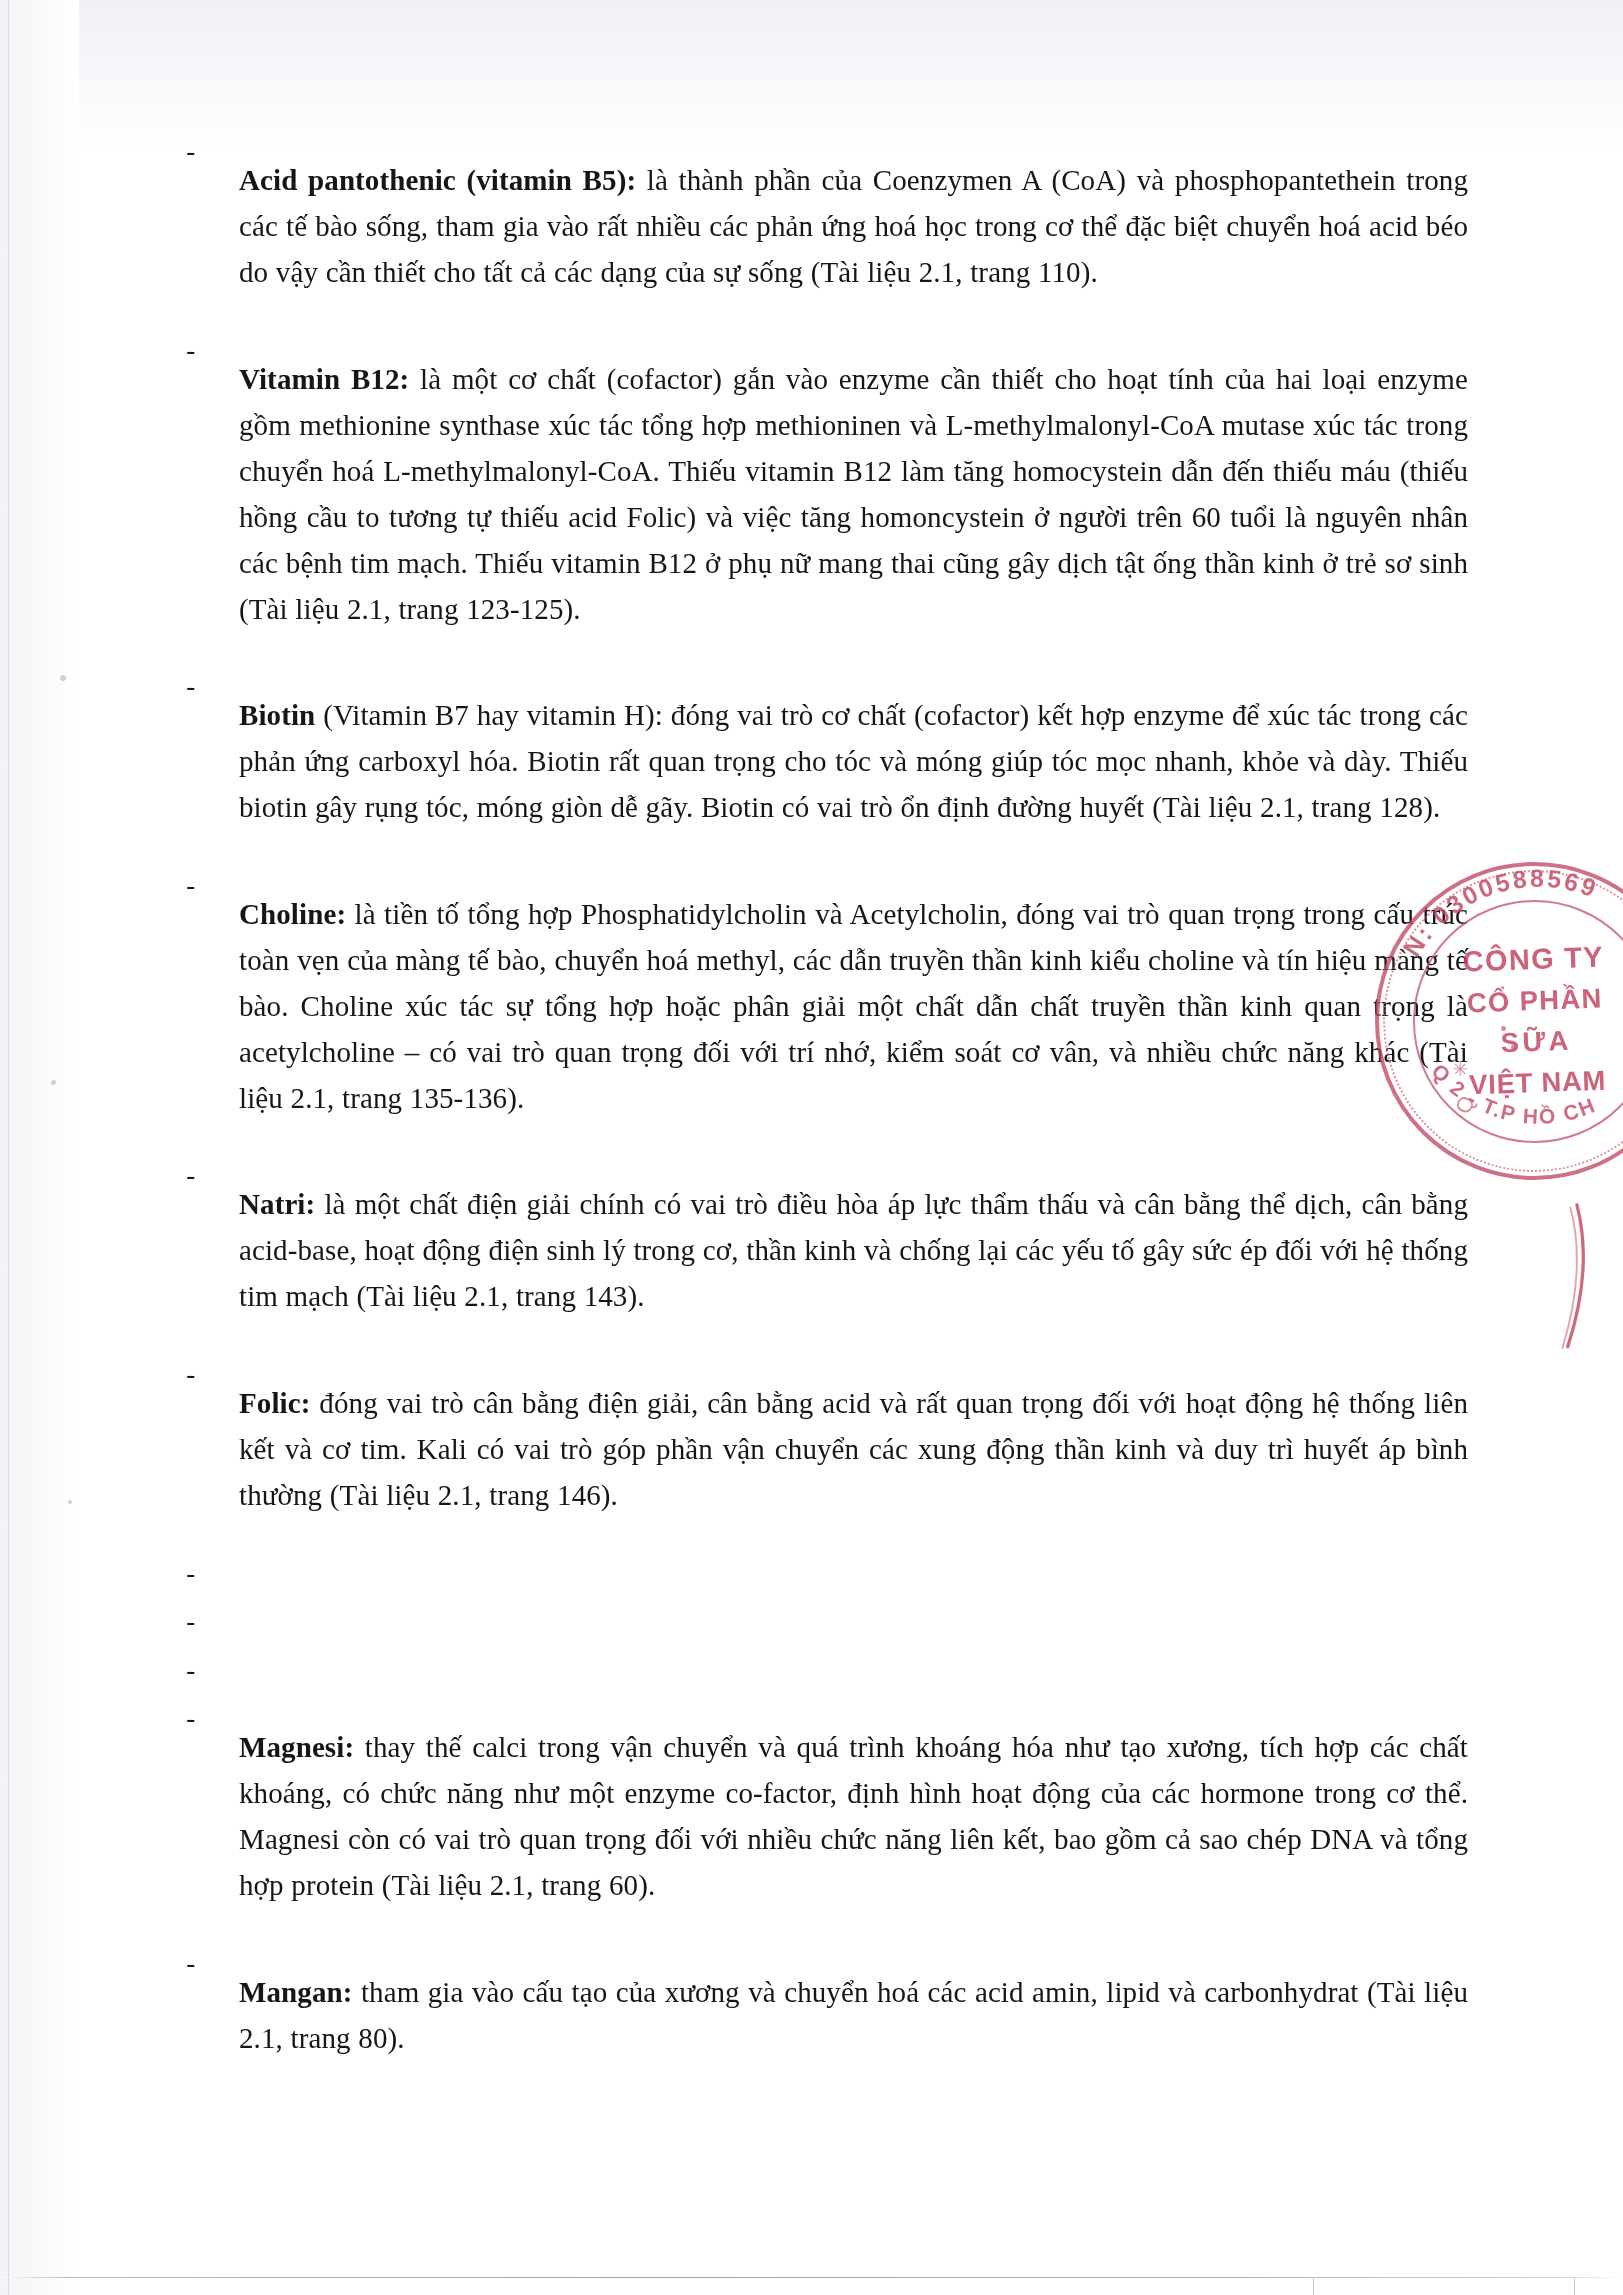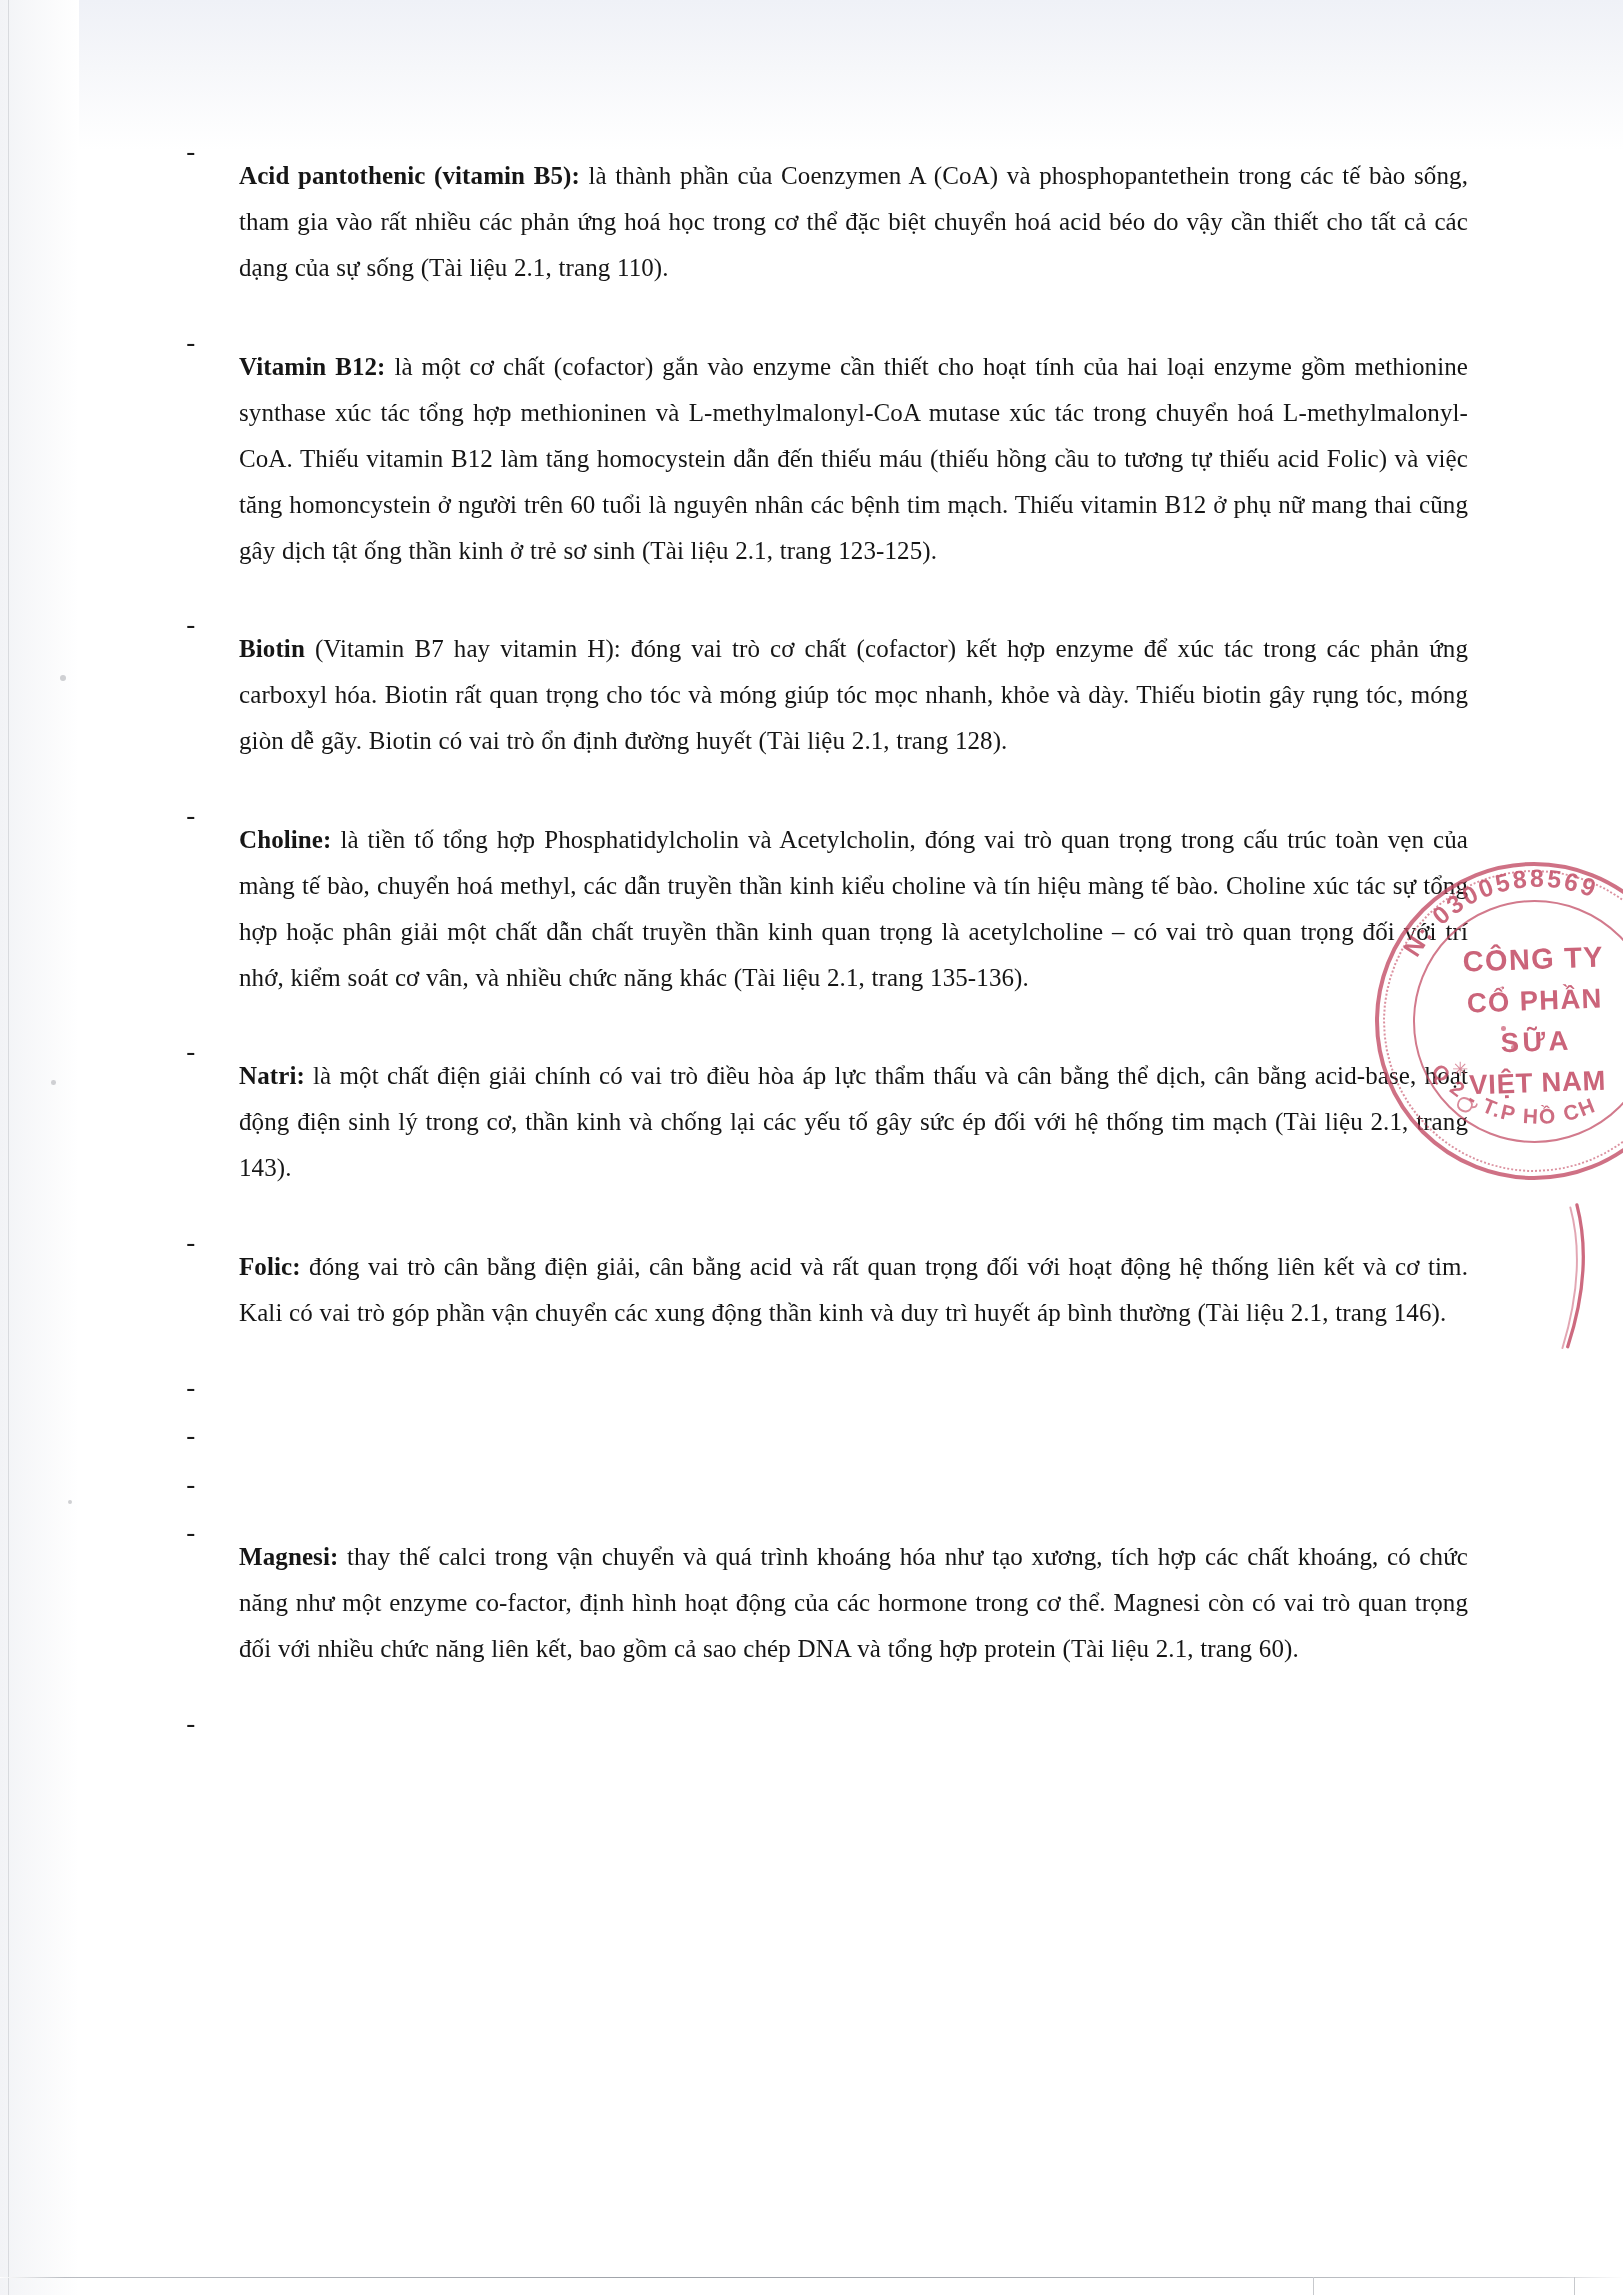--- a/index.html
+++ b/index.html
@@ -83,21 +83,21 @@
     flex: 0 0 54px;
     font-size: 27px;
     line-height: 46px;
     color: #1a1a1a;
     padding-left: 1.3px;
     box-sizing: border-box;
   }
 
   .bullet-text {
     flex: 1 1 auto;
-    font-size: 25px;
+    font-size: 29px;
     line-height: 46px;
     text-align: justify;
     text-justify: inter-word;
     letter-spacing: 0.1px;
     word-spacing: 0.3px;
     hyphens: none;
   }
 
   .lead {
     font-weight: bold;
@@ -260,20 +260,21 @@
       <span class="bullet-dash">-</span>
     </div>
 
     <div class="bullet-item">
       <span class="bullet-dash">-</span>
       <p class="bullet-text"><span class="lead">Magnesi:</span><span> thay thế calci trong vận chuyển và quá trình khoáng hóa như tạo xương, tích hợp các chất khoáng, có chức năng như một enzyme co-factor, định hình hoạt động của các hormone trong cơ thể. Magnesi còn có vai trò quan trọng đối với nhiều chức năng liên kết, bao gồm cả sao chép DNA và tổng hợp protein (Tài liệu 2.1, trang 60).</span></p>
     </div>
 
     <div class="bullet-item">
       <span class="bullet-dash">-</span>
+      <p class="bullet-text"><span class="lead">Mangan:</span><span> tham gia vào cấu tạo của xương và chuyển hoá các acid amin, lipid và carbonhydrat (Tài liệu 2.1, trang 80).</span></p>
     </div>
 
   </div>
 
   <div class="seal">
     <div class="seal-ink">
       <div class="seal-ring-outer"></div>
       <div class="seal-ring-outer2"></div>
       <div class="seal-ring-inner"></div>
 

